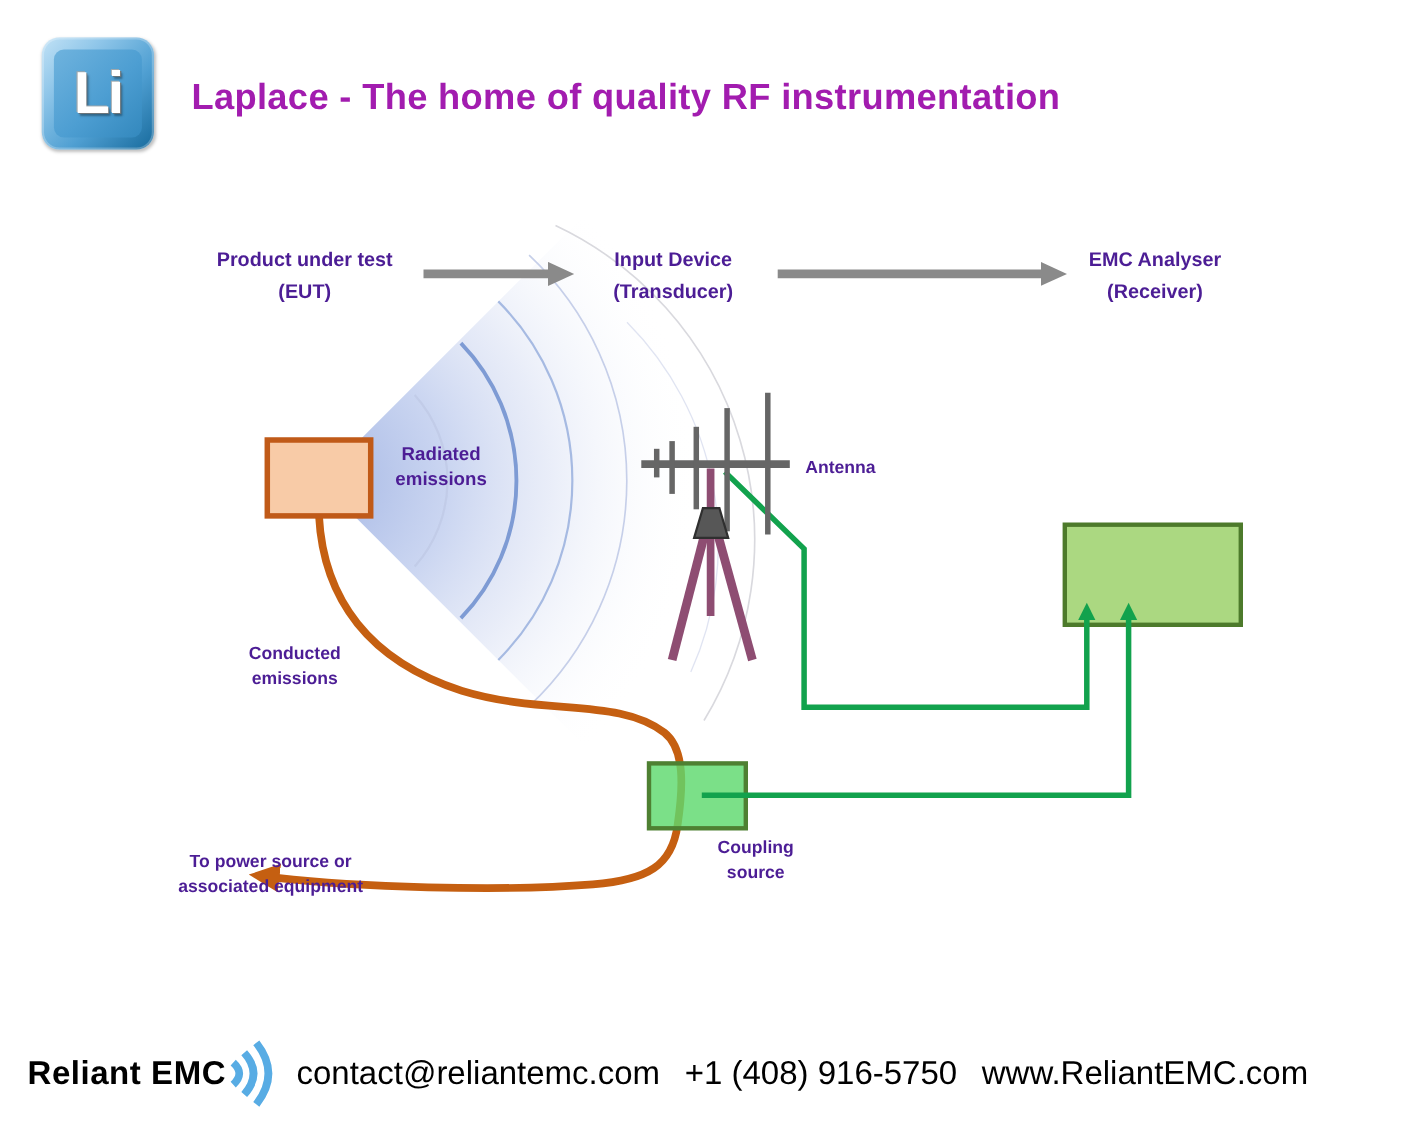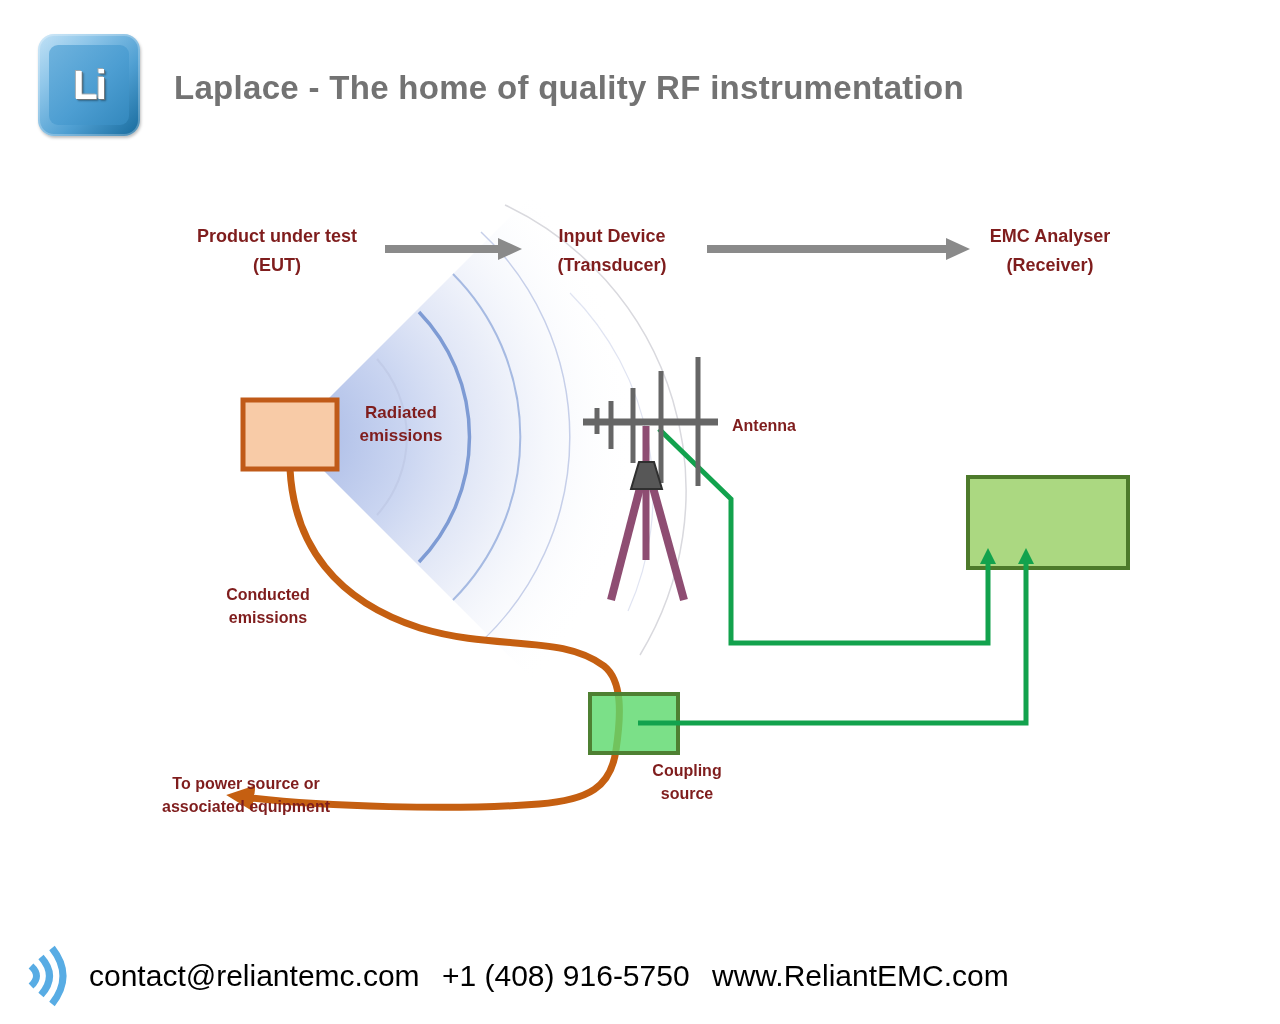--- a/index.html
+++ b/index.html
@@ -12,29 +12,29 @@
     position:absolute;left:38px;top:34px;width:102px;height:102px;border-radius:16px;
     background:linear-gradient(135deg,#c2e2f6 0%,#8fc6e9 28%,#4f9fd2 62%,#176a9c 100%);
     box-shadow:inset 0 0 0 2px rgba(255,255,255,.25), 1px 2px 3px rgba(0,0,0,.25);
   }
   .logo-inner{
     position:absolute;inset:11px;border-radius:9px;
     background:linear-gradient(135deg,#6fb3de 0%,#4d9ed2 55%,#3388bd 100%);
     display:flex;align-items:center;justify-content:center;
   }
   .logo-text{
-    font-weight:bold;font-size:40px;color:#ffffff;letter-spacing:-2px;
+    font-weight:bold;font-size:54px;color:#ffffff;letter-spacing:-2px;
     text-shadow:-1px -1px 0 #9fa8ad, 1px 1px 0 #6b7479, 2px 2px 2px rgba(0,0,0,.35);
   }
   .page-title{
     position:absolute;left:174px;top:69px;font-size:33px;font-weight:bold;
-    color:#737373;letter-spacing:.3px;white-space:nowrap;
+    color:#a21caf;letter-spacing:.3px;white-space:nowrap;
   }
   
-  .dlabel{position:absolute;color:#7f1d1d;font-weight:bold;text-align:center;transform:translateX(-50%);white-space:nowrap;}
+  .dlabel{position:absolute;color:#4c1d95;font-weight:bold;text-align:center;transform:translateX(-50%);white-space:nowrap;}
   .stage{font-size:18px;line-height:29px;}
   .small{font-size:16px;line-height:23px;}
   #lbl-stage0{left:277px;top:222px;}
   #lbl-stage1{left:612px;top:222px;}
   #lbl-stage2{left:1050px;top:222px;}
   #lbl-radiated{left:401px;top:401px;font-size:17px;line-height:23px;}
   #lbl-antenna{left:732px;top:414px;transform:none;text-align:right;}
   #lbl-conducted{left:268px;top:583px;}
   #lbl-power{left:246px;top:736px;margin-top:36px;}
   #lbl-coupling{left:687px;top:759px;}
@@ -147,20 +147,21 @@
 <div class="dlabel small" id="lbl-power">
   <div>To power source or</div>
   <div>associated equipment</div>
 </div>
 <div class="dlabel small" id="lbl-coupling">
   <div>Coupling</div>
   <div>source</div>
 </div>
 
 <div class="footer">
+  <span class="company">Reliant EMC</span>
   <svg class="wave" width="52" height="64" viewBox="0 0 52 64" xmlns="http://www.w3.org/2000/svg">
     <g fill="none" stroke="#58ACE4" stroke-width="7">
       <path d="M 4 22 Q 15 32 4 42"></path>
       <path d="M 14 13 Q 31 32 14 51"></path>
       <path d="M 25 4 Q 47 32 25 60"></path>
     </g>
   </svg>
   <span class="contact">
     <span>contact@reliantemc.com</span>
     <span>+1 (408) 916-5750</span>

